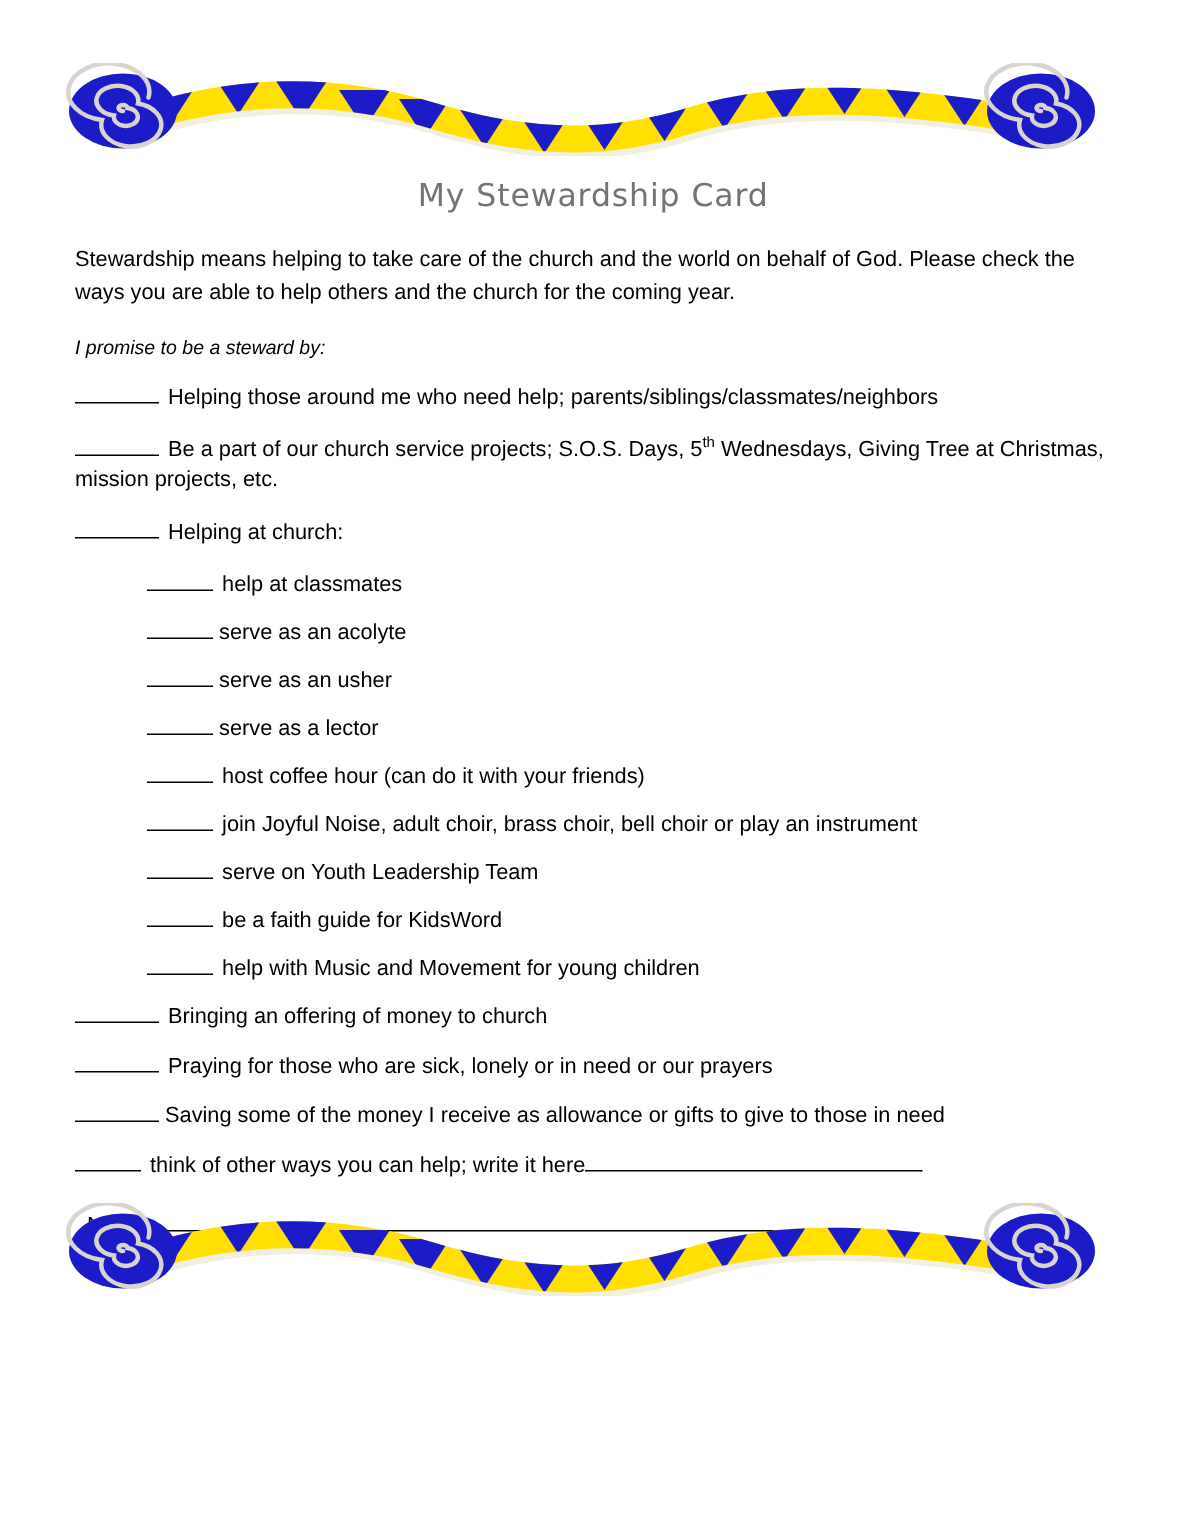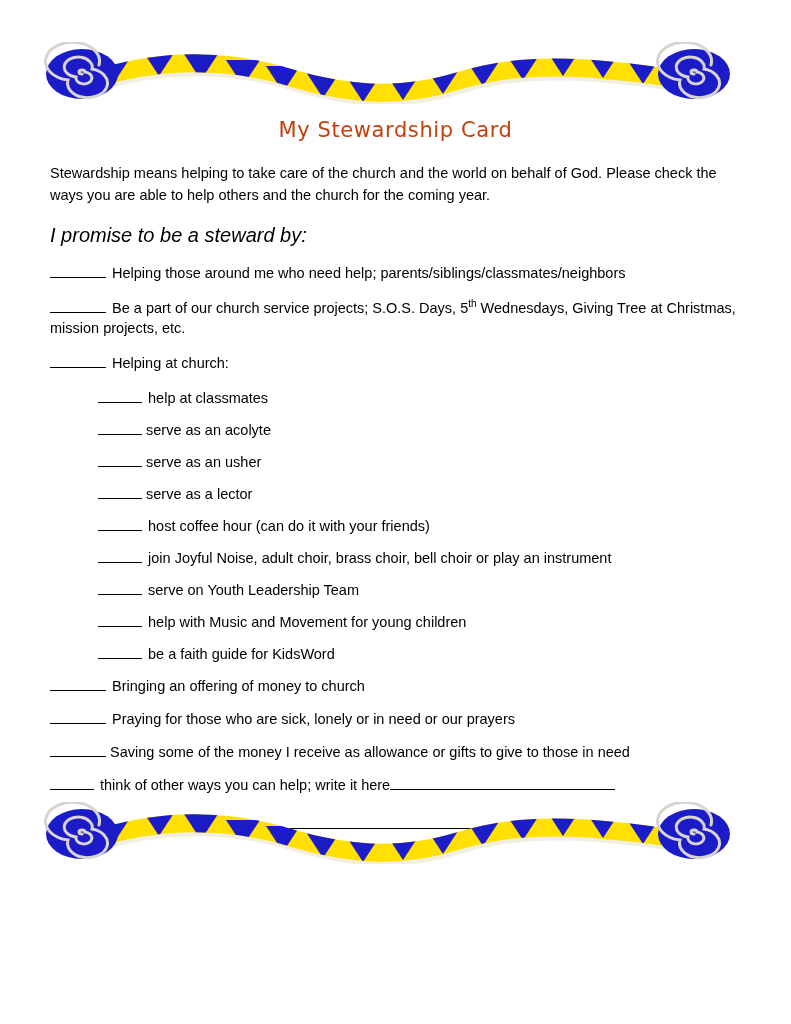--- a/index.html
+++ b/index.html
@@ -37,39 +37,39 @@
   
   .title {
     position: absolute;
     top: 118px;
     left: 0;
     width: 791px;
     text-align: center;
     font-family: "DejaVu Sans", sans-serif;
     font-size: 21px;
     letter-spacing: 0.6px;
-    color: #c2410c;
+    color: #737373;
     white-space: nowrap;
   }
 
   
   .content {
     position: absolute;
     top: 162px;
     left: 50px;
     width: 700px;
   }
   .intro {
     font-size: 14.5px;
     line-height: 22px;
     margin: 0 0 18px 0;
     width: 698px;
   }
   .promise {
-    font-size: 20px;
+    font-size: 13px;
     font-style: italic;
     margin: 0 0 16px 0;
   }
 
   .item {
     font-size: 14.5px;
     line-height: 20px;
     margin: 0 0 15px 0;
   }
   .item.sub {
@@ -234,26 +234,26 @@
       <span>join Joyful Noise, adult choir, brass choir, bell choir or play an instrument</span>
     </div>
 
     <div class="item sub">
       <span class="blank md"></span>
       <span>serve on Youth Leadership Team</span>
     </div>
 
     <div class="item sub">
       <span class="blank md"></span>
+      <span>be a faith guide for KidsWord</span>
+    </div>
+
+    <div class="item sub">
+      <span class="blank md"></span>
       <span>help with Music and Movement for young children</span>
-    </div>
-
-    <div class="item sub">
-      <span class="blank md"></span>
-      <span>be a faith guide for KidsWord</span>
     </div>
 
     <div class="item tight">
       <span class="blank lg"></span>
       <span>Bringing an offering of money to church</span>
     </div>
 
     <div class="item tight">
       <span class="blank lg"></span>
       <span>Praying for those who are sick, lonely or in need or our prayers</span>

